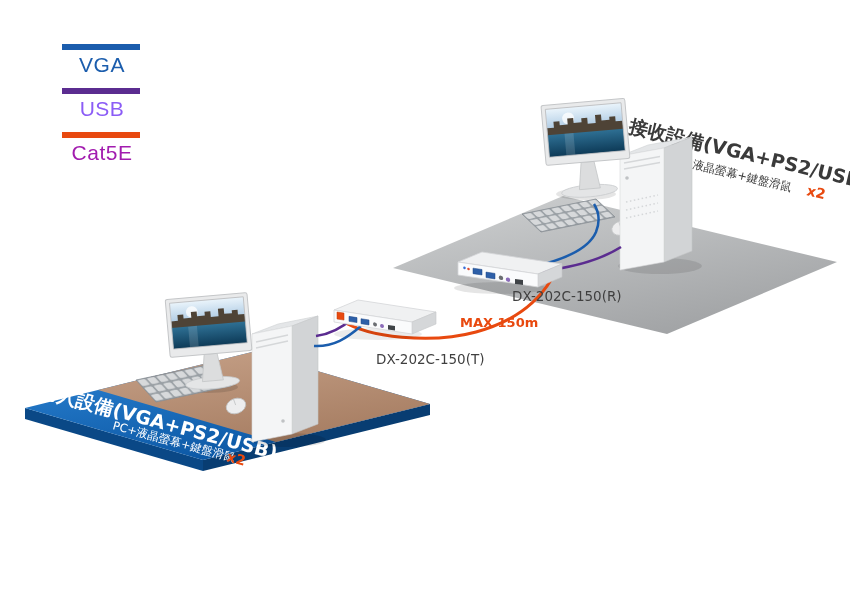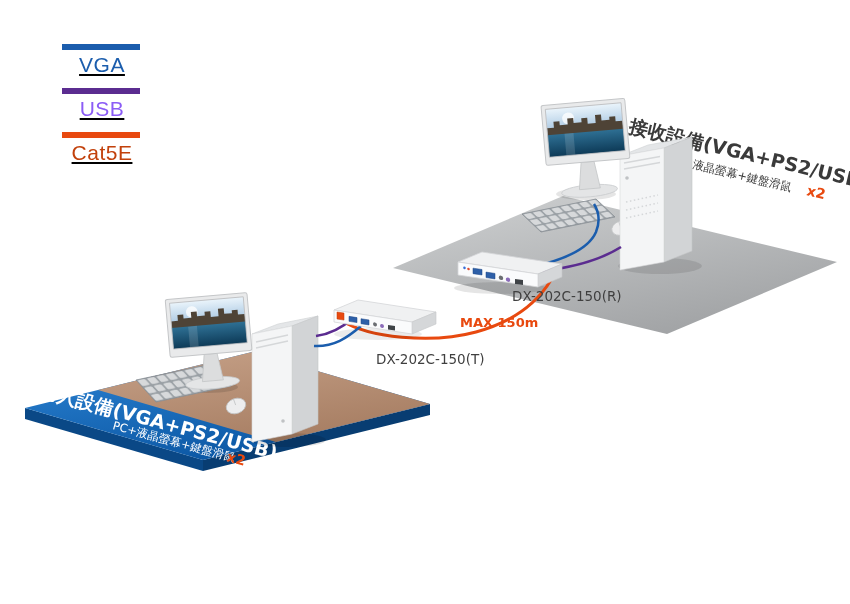--- a/index.html
+++ b/index.html
@@ -2,26 +2,26 @@
 <html><head>
 <meta charset="utf-8">
 <style>
   html,body{margin:0;padding:0;background:#ffffff;}
   .stage{
     position:relative;width:850px;height:604px;background:#ffffff;overflow:hidden;
     font-family:"Liberation Sans","DejaVu Sans",sans-serif;
   }
   .stage svg{position:absolute;left:0;top:0;font-family:"DejaVu Sans","Liberation Sans",sans-serif;}
   .legend{position:absolute;left:62px;top:44px;width:80px;z-index:5;}
-  .legend-item{margin-bottom:11px;text-align:center;text-decoration:underline;}
+  .legend-item{margin-bottom:11px;text-align:center;}
   .legend-bar{height:6px;width:78px;}
   .legend-label{font-size:21px;margin-top:3px;letter-spacing:0.5px;}
   .c-vga .legend-bar{background:#1b5dad;} .c-vga .legend-label{color:#1b5dad;}
   .c-usb .legend-bar{background:#5b2c90;} .c-usb .legend-label{color:#8b5cf6;}
-  .c-cat5e .legend-bar{background:#e8490f;} .c-cat5e .legend-label{color:#c2410c;}
+  .c-cat5e .legend-bar{background:#e8490f;} .c-cat5e .legend-label{color:#a21caf;}
   text{user-select:none;}
 </style>
 </head>
 <body>
 
 <div class="stage">
 
   <div class="legend">
     <div class="legend-item c-vga">
       <div class="legend-bar"></div>

